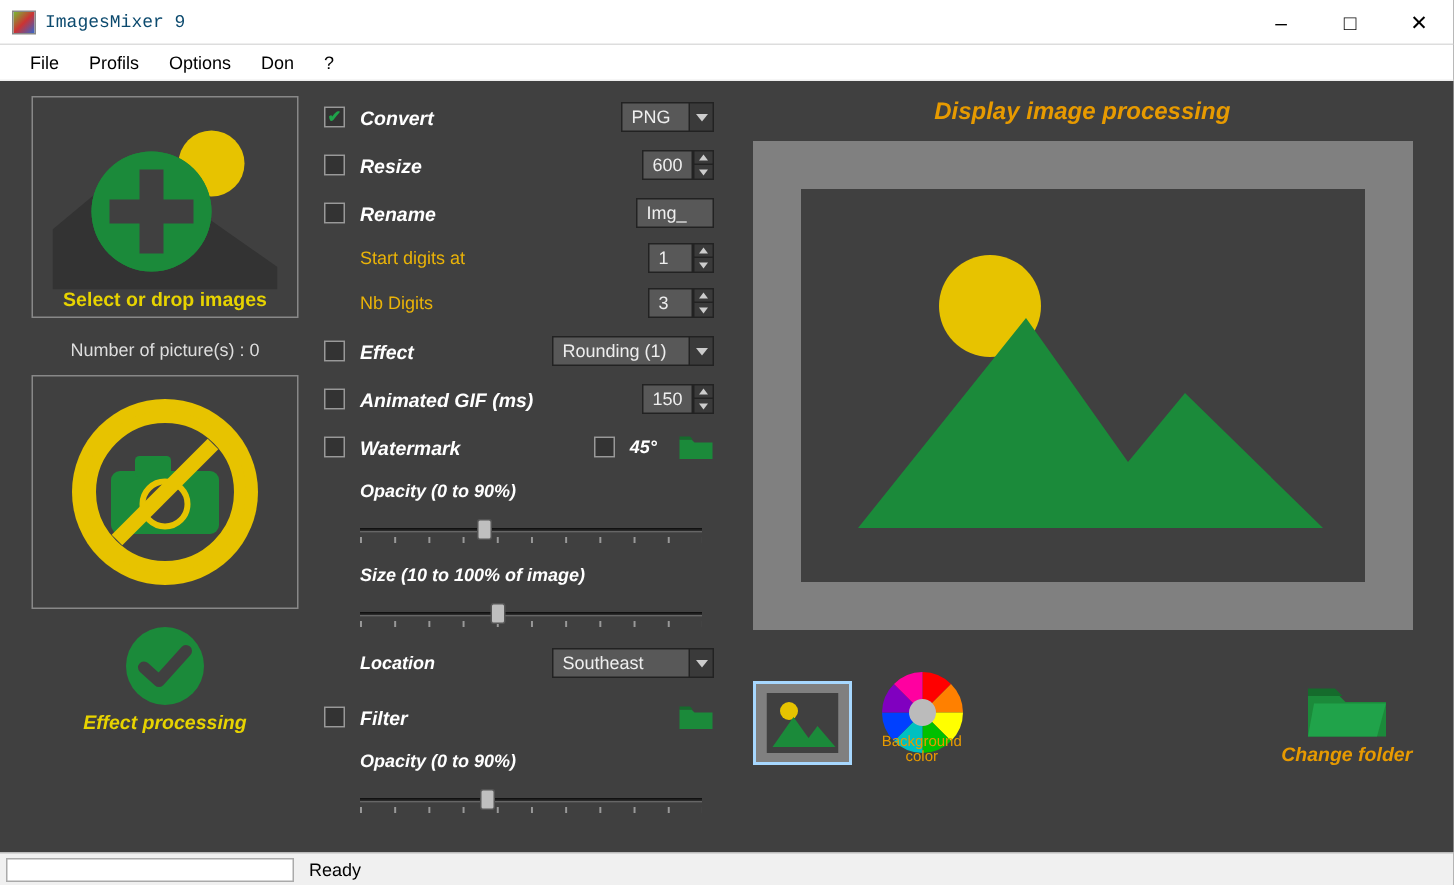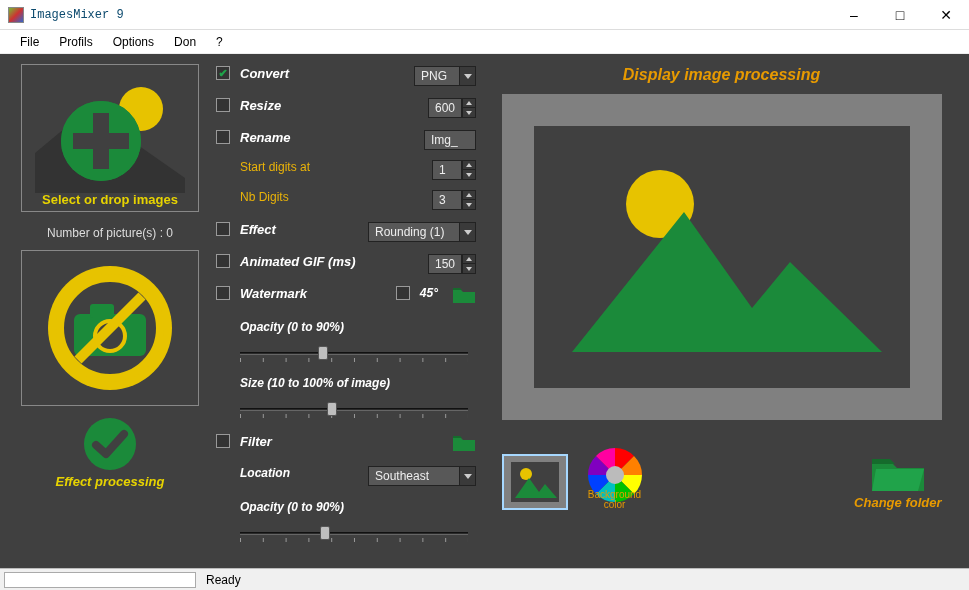--- a/index.html
+++ b/index.html
@@ -27,21 +27,21 @@
   .select-drop { color:#e7d300; font-weight:bold; font-size:13px; margin-top:6px; text-align:center; }
   .count { color:#ddd; font-size:12px; margin-top:14px; margin-bottom:10px; }
   .nocam-frame { width:178px; height:156px; border:1px solid #888; background:#404040; display:flex; align-items:center; justify-content:center; }
   .nocam-frame svg { width:140px; height:140px; }
   .start-btn { margin-top:10px; display:flex; flex-direction:column; align-items:center; cursor:pointer; }
   .start-btn svg { width:56px; height:56px; }
   .start-label { color:#e7d300; font-style:italic; font-weight:bold; font-size:13px; margin-top:2px; }
 
   
   .midcol { width:260px; display:flex; flex-direction:column; gap:8px; padding-top:2px; }
-  .row { display:flex; align-items:flex-start; min-height:24px; }
+  .row { display:flex; align-items:center; min-height:24px; }
   .chk { width:14px; height:14px; border:1px solid #999; margin-right:10px; display:inline-flex; align-items:center; justify-content:center; background:#333; flex-shrink:0; cursor:pointer; }
   .chk.on::after { content:"✔"; color:#1fa34a; font-size:11px; font-weight:bold; line-height:1; }
   .opt-label { color:#fff; font-style:italic; font-weight:bold; font-size:13px; }
   .sub-label { color:#eab308; font-size:12px; margin-left:24px; }
   .row .spacer { flex:1; }
 
   
   .select { display:flex; align-items:center; }
   .select .sel-body { background:#585858; border:1px solid #222; height:20px; padding:0 6px; color:#eee; font-size:12px; display:flex; align-items:center; min-width:46px; }
   .select .sel-btn { width:16px; height:20px; background:#3a3a3a; border:1px solid #222; border-left:none; display:flex; align-items:center; justify-content:center; }
@@ -253,38 +253,38 @@
       <div class="track"></div>
         <div class="ticks"></div>
         <div class="thumb" style="left:34%"></div>
     </div>
     <div class="sl-label">Size (10 to 100% of image)</div>
     <div class="slider">
       <div class="track"></div>
         <div class="ticks"></div>
         <div class="thumb" style="left:38%"></div>
     </div>
+    <div class="row">
+      <span class="sub-label" style="font-weight:bold;font-style:italic;color:#fff;">Location</span>
+      <span class="spacer"></span>
+      <span class="select wide">
+        <span class="sel-body">Southeast</span>
+          <span class="sel-btn"></span>
+      </span>
+    </div>
+
     <div class="row" style="margin-top:4px;">
       <span class="chk"></span>
       <span class="opt-label">Filter</span>
       <span class="spacer"></span>
       <span class="folder-ico">
         <svg viewBox="0 0 24 18">
             <path d="M1 4h8l2 2h12v11H1z" fill="#1b8a3a"></path>
             <path d="M1 2h7l2 2H1z" fill="#156b2c"></path>
           </svg>
-      </span>
-    </div>
-
-    <div class="row">
-      <span class="sub-label" style="font-weight:bold;font-style:italic;color:#fff;">Location</span>
-      <span class="spacer"></span>
-      <span class="select wide">
-        <span class="sel-body">Southeast</span>
-          <span class="sel-btn"></span>
       </span>
     </div>
     <div class="sl-label">Opacity (0 to 90%)</div>
     <div class="slider">
       <div class="track"></div>
         <div class="ticks"></div>
         <div class="thumb" style="left:35%"></div>
     </div>
   </div>
 

